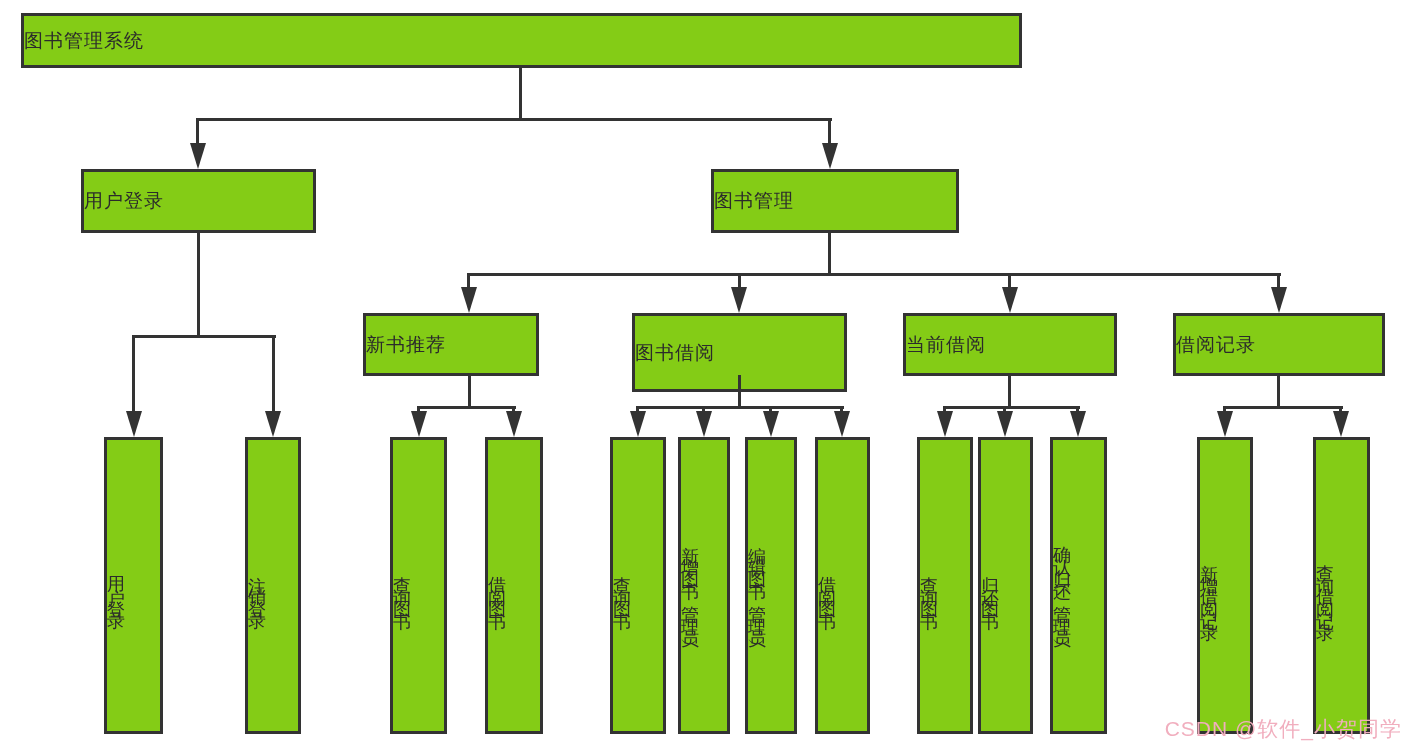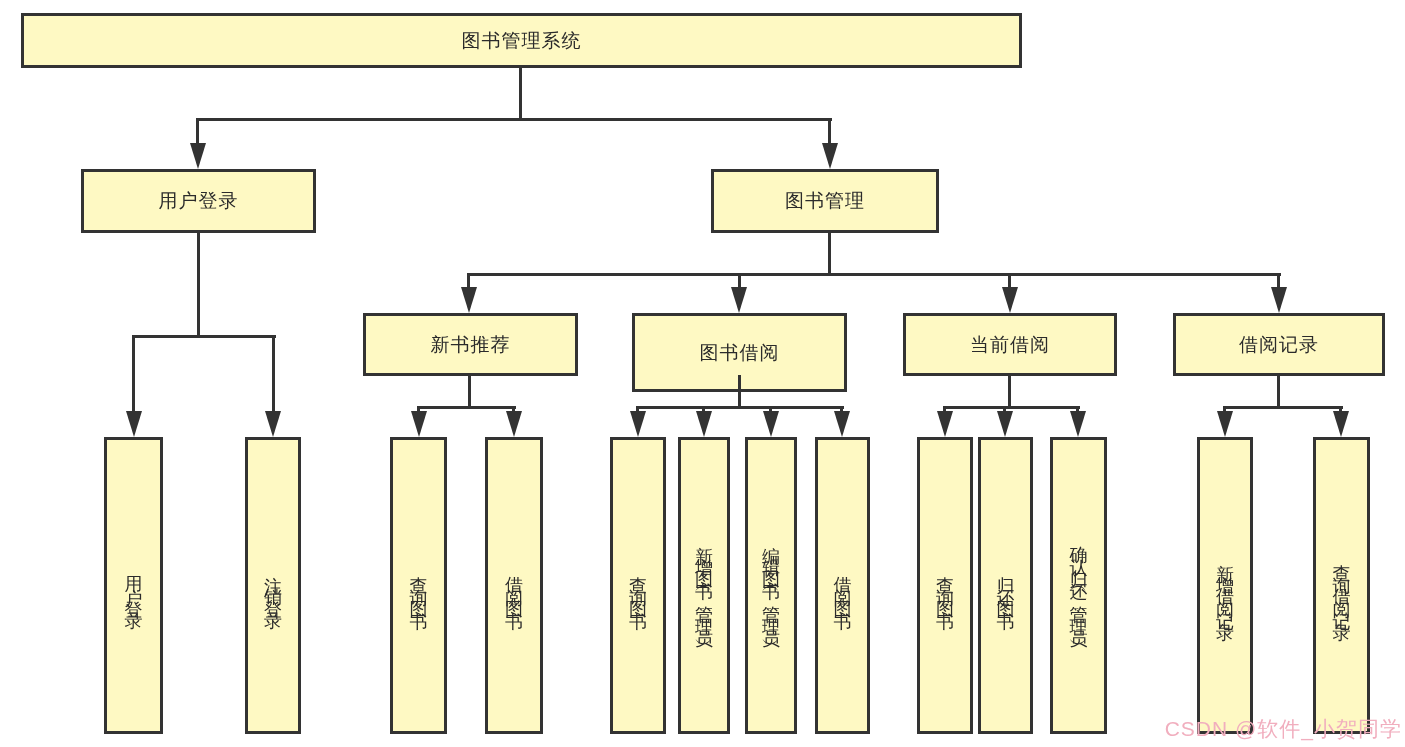--- a/index.html
+++ b/index.html
@@ -10,24 +10,24 @@
     position: relative;
     width: 1405px;
     height: 747px;
     background: #ffffff;
     overflow: hidden;
   }
 
   .node {
     position: absolute;
     border: 3px solid #333333;
-    background: #fef9c3;
+    background: #84cc16;
     display: flex;
     align-items: center;
-    justify-content: center;
+    justify-content: flex-start;
     color: #2b2b2b;
   }
   .node.hbox span {
     font-size: 19px;
     letter-spacing: 1px;
     white-space: nowrap;
   }
   .node.leaf .vtext {
     writing-mode: vertical-rl;
     text-orientation: mixed;
@@ -75,21 +75,21 @@
   <div class="line" style="left:519px; top:66px; width:3px; height:55px;"></div>
   <div class="line" style="left:196px; top:118px; width:636px; height:3px;"></div>
   <div class="line" style="left:196px; top:118px; width:3px; height:28px;"></div>
   <div class="arrow" style="left:190px; top:143px;"></div>
   <div class="line" style="left:828px; top:118px; width:3px; height:28px;"></div>
   <div class="arrow" style="left:822px; top:143px;"></div>
 
   <div class="node hbox" style="left:81px; top:169px; width:235px; height:64px;">
     <span>用户登录</span>
   </div>
-  <div class="node hbox" style="left:711px; top:169px; width:228px; height:64px;font-family:Liberation Mono, monospace;">
+  <div class="node hbox" style="left:711px; top:169px; width:248px; height:64px;font-family:Liberation Mono, monospace;">
     <span>图书管理</span>
   </div>
 
   <div class="line" style="left:197px; top:233px; width:3px; height:105px;"></div>
   <div class="line" style="left:132px; top:335px; width:144px; height:3px;"></div>
   <div class="line" style="left:132px; top:335px; width:3px; height:80px;"></div>
   <div class="arrow" style="left:126px; top:411px;"></div>
   <div class="line" style="left:272px; top:335px; width:3px; height:80px;"></div>
   <div class="arrow" style="left:265px; top:411px;"></div>
 
@@ -97,21 +97,21 @@
   <div class="line" style="left:467px; top:273px; width:814px; height:3px;"></div>
   <div class="line" style="left:467px; top:273px; width:3px; height:20px;"></div>
   <div class="arrow" style="left:461px; top:287px;"></div>
   <div class="line" style="left:738px; top:273px; width:3px; height:20px;"></div>
   <div class="arrow" style="left:731px; top:287px;"></div>
   <div class="line" style="left:1008px; top:273px; width:3px; height:20px;"></div>
   <div class="arrow" style="left:1002px; top:287px;"></div>
   <div class="line" style="left:1277px; top:273px; width:3px; height:20px;"></div>
   <div class="arrow" style="left:1271px; top:287px;"></div>
 
-  <div class="node hbox" style="left:363px; top:313px; width:215px; height:63px;">
+  <div class="node hbox" style="left:363px; top:313px; width:176px; height:63px;">
     <span>新书推荐</span>
   </div>
   <div class="node hbox" style="left:632px; top:313px; width:215px; height:79px;">
     <span>图书借阅</span>
   </div>
   <div class="node hbox" style="left:903px; top:313px; width:214px; height:63px;">
     <span>当前借阅</span>
   </div>
   <div class="node hbox" style="left:1173px; top:313px; width:212px; height:63px;">
     <span>借阅记录</span>

